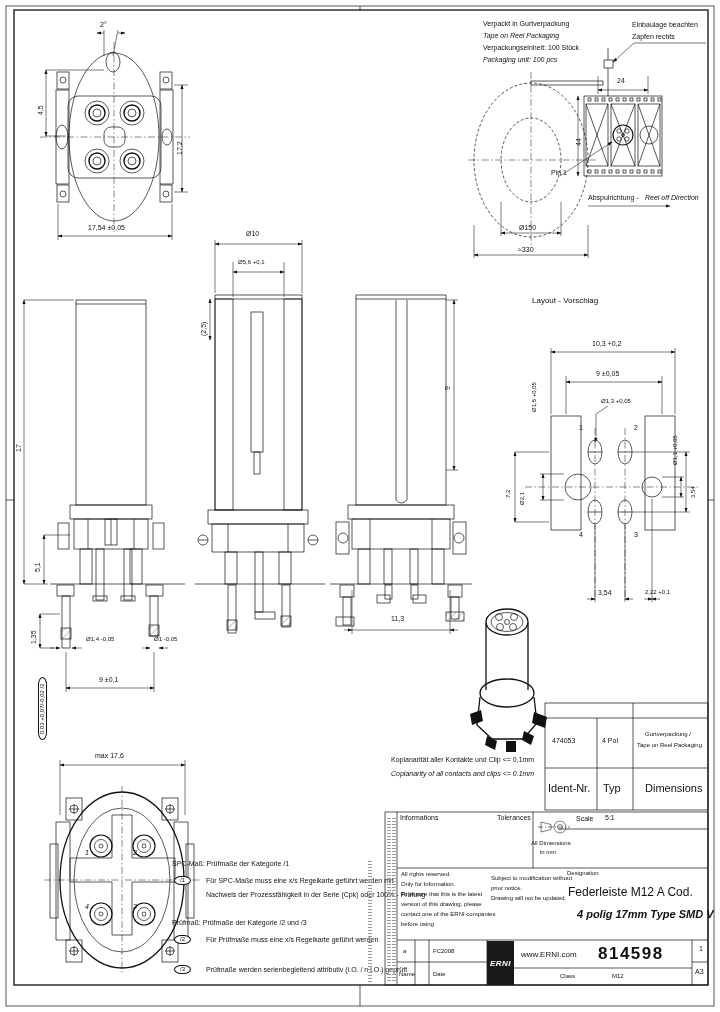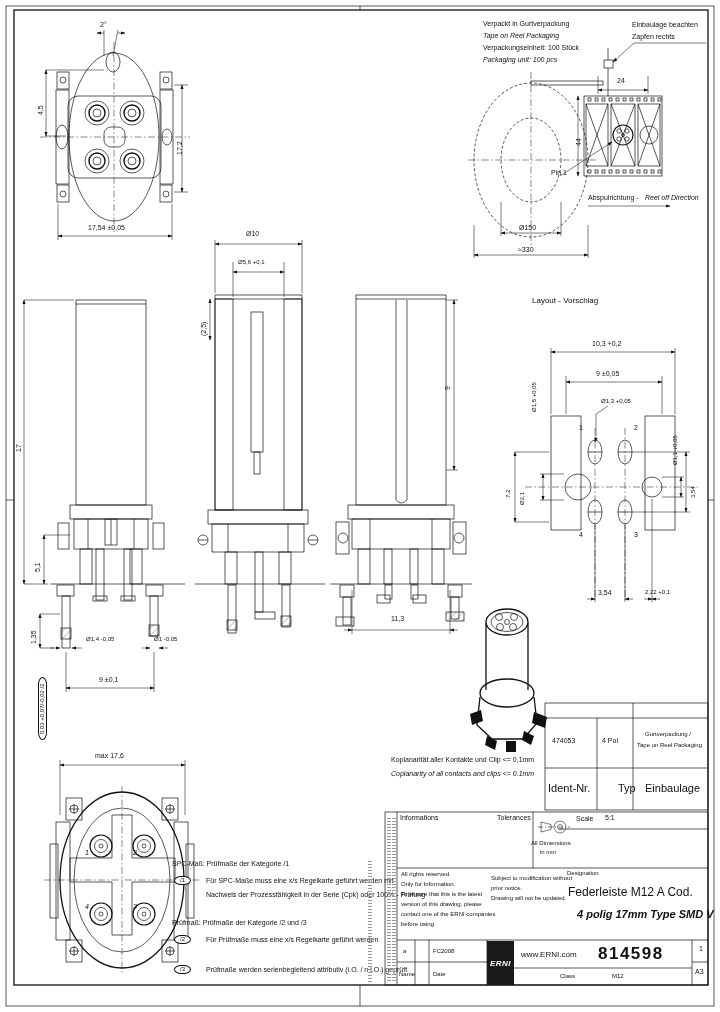--- a/index.html
+++ b/index.html
@@ -518,22 +518,22 @@
 <span class="lb it" style="left:85px;top:903px">4</span>
 
 <span class="lb" style="left:391px;top:756px">Koplanarität aller Kontakte und Clip &lt;= 0,1mm</span>
 <span class="lb it" style="left:391px;top:770px">Coplanarity of all contacts and clips &lt;= 0.1mm</span>
 
 <span class="lb" style="left:552px;top:737px">474053</span>
 <span class="lb" style="left:602px;top:737px">4 Pol</span>
 <span class="lb f6" style="left:645px;top:731px">Gurtverpackung /</span>
 <span class="lb f6" style="left:637px;top:742px">Tape on Reel Packaging</span>
 <span class="lb f9" style="left:548px;top:782px">Ident-Nr.</span>
-<span class="lb f9" style="left:618px;top:782px">Typ</span>
-<span class="lb f9" style="left:645px;top:782px">Einbaulage</span>
+<span class="lb f9" style="left:603px;top:782px">Typ</span>
+<span class="lb f9" style="left:645px;top:782px">Dimensions</span>
 
 <span class="lb" style="left:172px;top:860px">SPC-Maß: Prüfmaße der Kategorie /1</span>
 <span class="lb pill" style="left:174px;top:876px">/1</span>
 <span class="lb" style="left:206px;top:877px">Für SPC-Maße muss eine x/s Regelkarte geführt werden mit</span>
 <span class="lb" style="left:206px;top:891px">Nachweis der Prozessfähigkeit in der Serie (Cpk) oder 100% - Prüfung</span>
 <span class="lb" style="left:172px;top:919px">Prüfmaß: Prüfmaße der Kategorie /2 und /3</span>
 <span class="lb pill" style="left:174px;top:935px">/2</span>
 <span class="lb" style="left:206px;top:936px">Für Prüfmaße muss eine x/s Regelkarte geführt werden</span>
 <span class="lb pill" style="left:174px;top:965px">/3</span>
 <span class="lb" style="left:206px;top:966px">Prüfmaße werden serienbegleitend attributiv (i.O. / n i.O.) geprüft</span>

